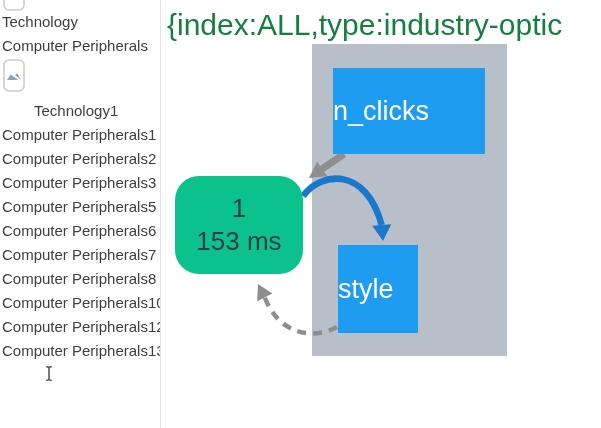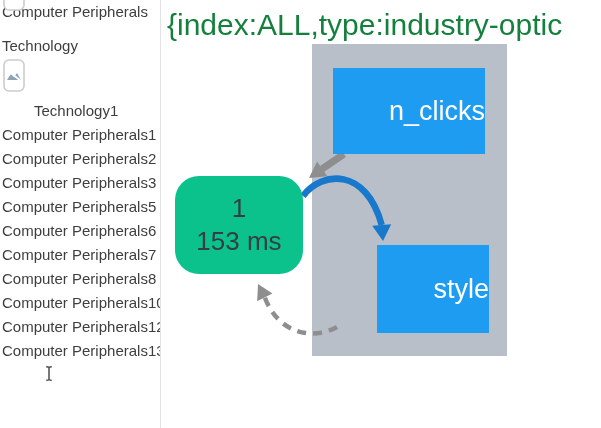--- a/index.html
+++ b/index.html
@@ -24,46 +24,46 @@
   .ibeam{position:absolute;left:44px;top:365px;}
   
   .main{position:absolute;left:160px;top:0;width:441px;height:428px;overflow:hidden;}
   .page-title{
     position:absolute;left:7px;top:8px;font-size:30px;color:#15803d;
     white-space:nowrap;font-weight:400;
   }
   .canvas-rect{position:absolute;left:152px;top:44px;width:195px;height:312px;background:#b9bfc9;}
   .node-blue{
     position:absolute;background:#1e9cf2;color:#fff;font-size:27px;
-    display:flex;align-items:center;justify-content:flex-end;
+    display:flex;align-items:center;justify-content:flex-start;
   }
   #node-nclicks{left:173px;top:68px;width:152px;height:86px;}
-  #node-style{left:178px;top:245px;width:112px;height:88px;margin-left:39px;}
+  #node-style{left:178px;top:245px;width:80px;height:88px;}
   .node-green{
     position:absolute;left:15px;top:176px;width:128px;height:98px;background:#0cc28c;
     border-radius:24px;color:#333f44;font-size:26px;line-height:33px;
     display:flex;flex-direction:column;align-items:center;justify-content:center;
   }
   .edges-overlay{position:absolute;left:0;top:0;width:441px;height:428px;pointer-events:none;}
 </style>
 </head>
 <body>
 
 <div id="app">
 
   <div class="sidebar">
 
     <svg class="icon-broken partial" width="22" height="33" viewBox="0 0 22 33">
       <rect x="1" y="1" width="20" height="31" rx="5" fill="#ffffff" stroke="#cccccc" stroke-width="1.6"></rect>
       <path d="M4,21 l4,-6 3,3 3,-4 4,7 z" fill="#8fa3b8"></path>
       <line x1="4" y1="11" x2="18" y2="22" stroke="#ffffff" stroke-width="2"></line>
     </svg>
 
+    <div class="side-item first">Technology</div>
     <div class="side-item">Computer Peripherals</div>
-    <div class="side-item first">Technology</div>
 
     <div class="icon-row">
       <svg class="icon-broken" width="22" height="33" viewBox="0 0 22 33">
         <rect x="1" y="1" width="20" height="31" rx="5" fill="#ffffff" stroke="#cccccc" stroke-width="1.6"></rect>
         <path d="M4,21 l4,-6 3,3 3,-4 4,7 z" fill="#8fa3b8"></path>
         <line x1="4" y1="11" x2="18" y2="22" stroke="#ffffff" stroke-width="2"></line>
       </svg>
     </div>
 
     <div class="side-item after-icon">Technology1</div>

